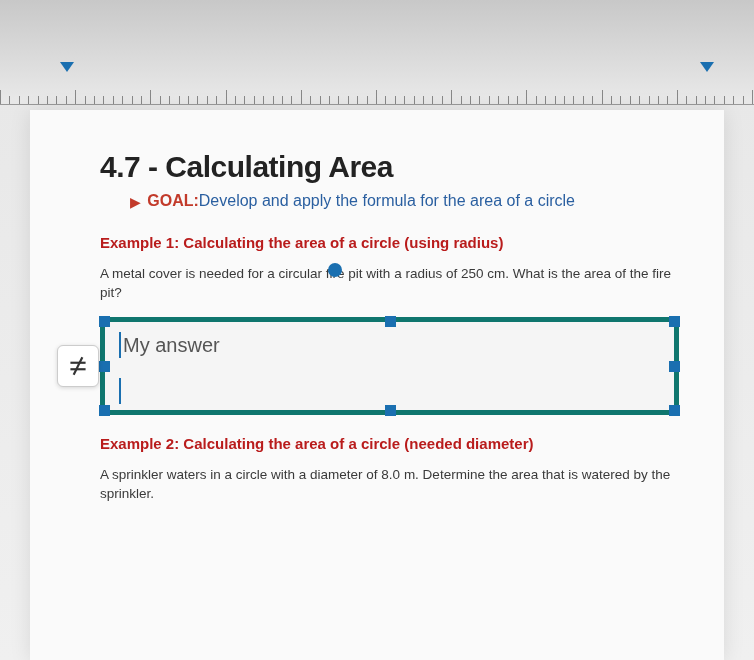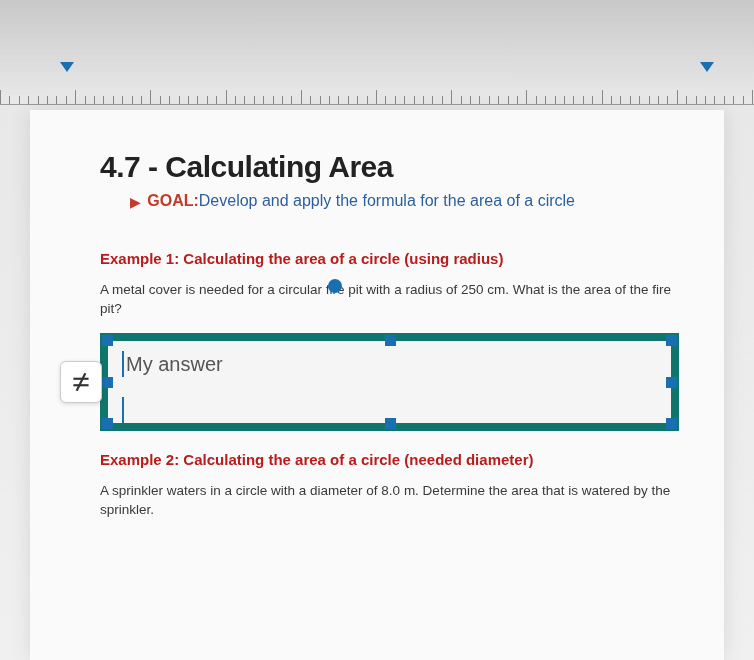--- a/index.html
+++ b/index.html
@@ -46,21 +46,21 @@
   }
   .section-title {
     font-size: 30px;
     font-weight: 900;
     color: #222;
     letter-spacing: -0.5px;
     margin-bottom: 8px;
   }
   .goal-line {
     margin-left: 30px;
-    margin-bottom: 40px;
+    margin-bottom: 24px;
     font-size: 16px;
   }
   .goal-arrow {
     display: inline-block;
     color: #c23a2a;
     font-size: 14px;
     margin-right: 2px;
     vertical-align: middle;
   }
   .goal-label {
@@ -90,21 +90,21 @@
   .drag-dot {
     position: absolute;
     width: 14px; height: 14px;
     background: #1a6fb0;
     border-radius: 50%;
     top: -2px;
     left: 228px;
   }
   .answer-frame {
     position: relative;
-    border: 8px solid #0f766e;
+    border: 5px solid #0f766e;
     height: 98px;
     margin-bottom: 20px;
     background: #f5f5f5;
   }
   .answer-text {
     position: absolute;
     top: 12px; left: 18px;
     color: #555;
     font-size: 20px;
   }

